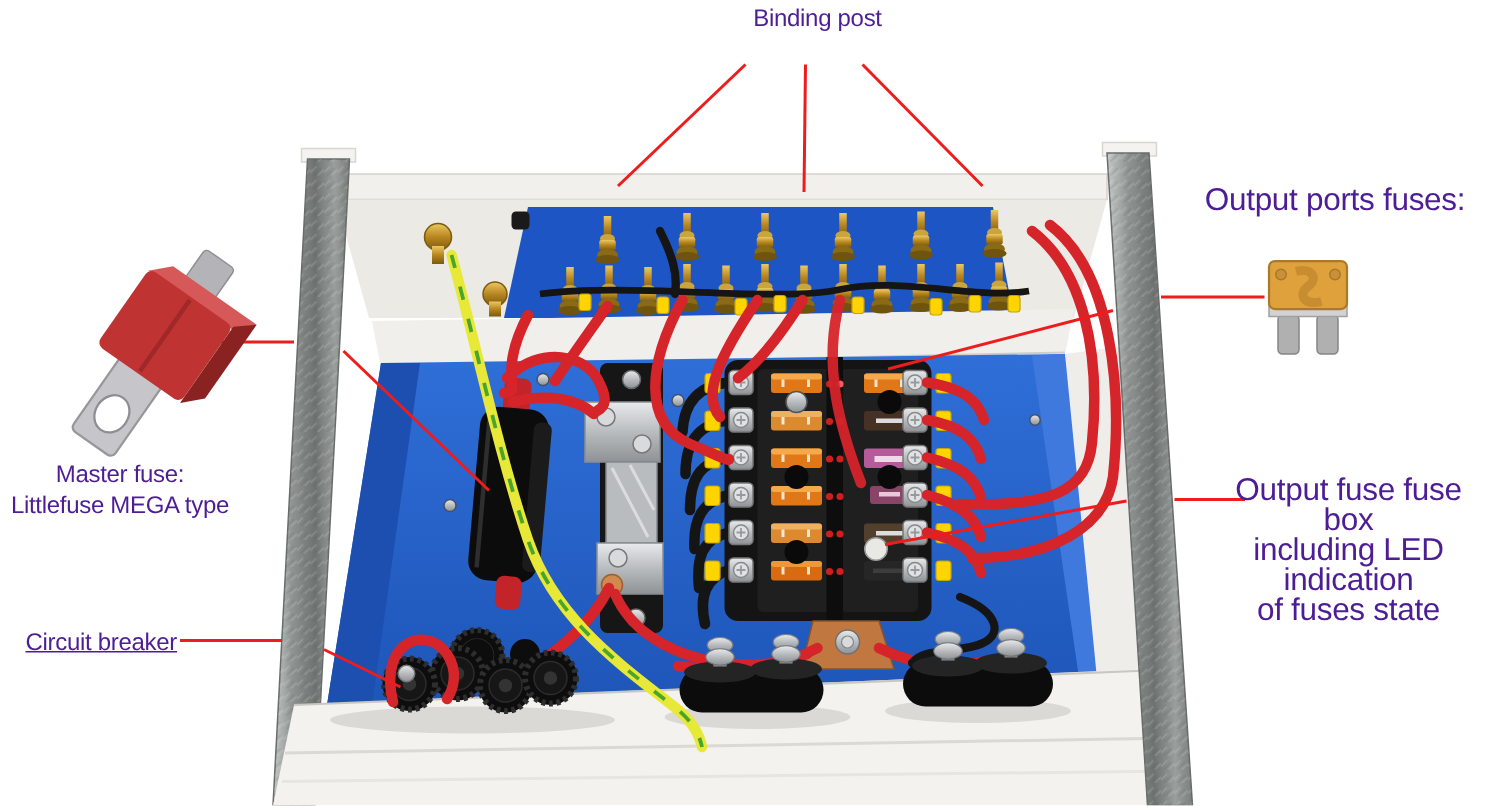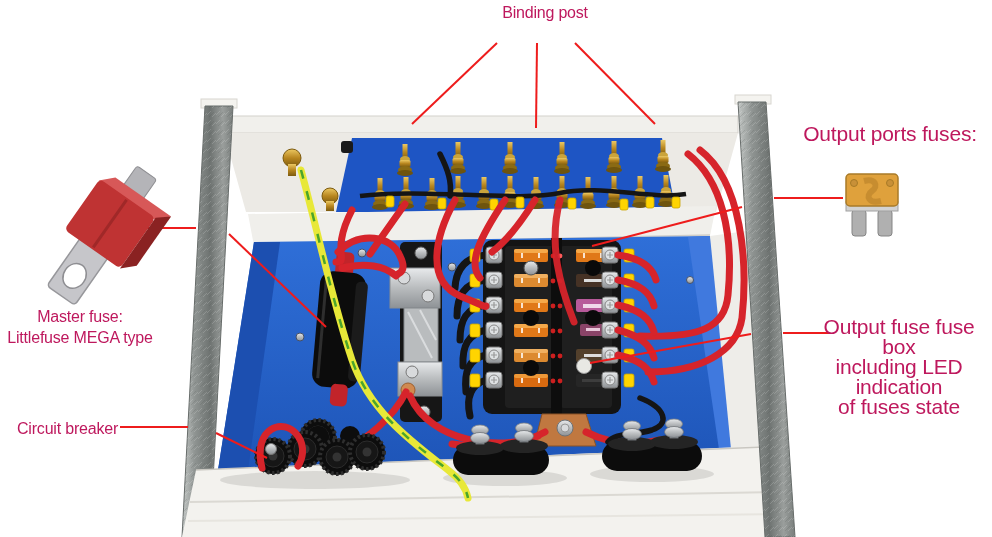--- a/index.html
+++ b/index.html
@@ -1,23 +1,23 @@
 <!DOCTYPE html>
 <html><head>
 <meta charset="utf-8">
 <style>
   html,body{margin:0;padding:0;background:#fff;}
   #stage{position:relative;width:992px;height:537px;background:#fff;overflow:hidden;
          font-family:"Liberation Sans", sans-serif;}
   #photo-svg{position:absolute;left:0;top:0;}
-  .callout-label{position:absolute;color:#be185d;text-align:center;letter-spacing:-0.2px;}
+  .callout-label{position:absolute;color:#4c1d95;text-align:center;letter-spacing:-0.2px;}
   .callout-label span{display:block;}
   .lbl-16{font-size:16px;line-height:21px;}
   .lbl-15{font-size:21px;line-height:20px;}
-  .left-align{text-align:left;}
+  .left-align{text-align:left;text-decoration:underline;}
 </style>
 </head>
 <body>
 
 <div id="stage">
 
 <svg id="photo-svg" width="992" height="537" viewBox="0 0 992 537">
   <defs>
     <linearGradient id="railGrad" x1="0" y1="0" x2="1" y2="0">
       <stop offset="0" stop-color="#c3c7c5"></stop>

